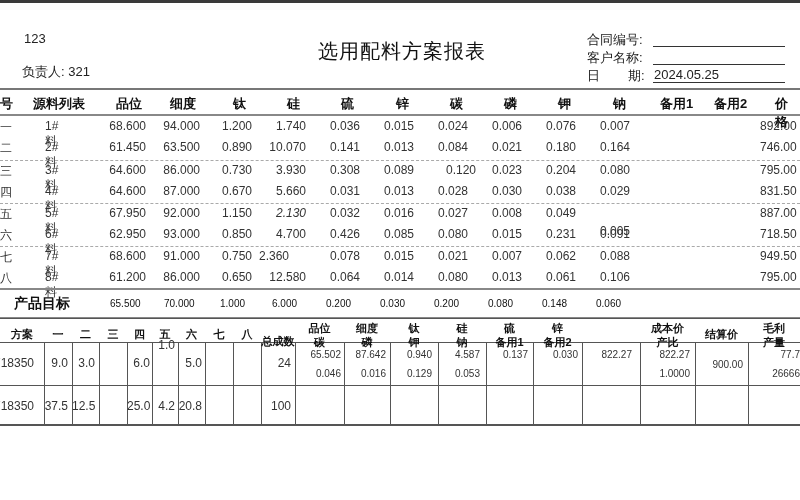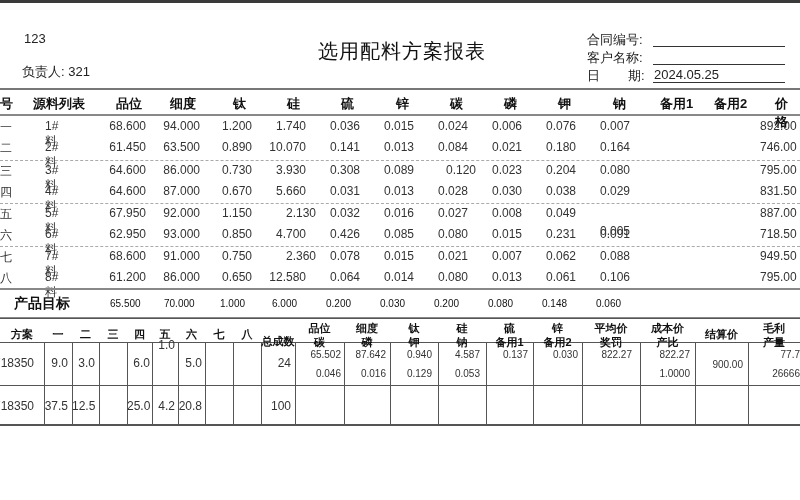--- a/index.html
+++ b/index.html
@@ -143,21 +143,21 @@
       <span class="cell" style="top: 184px; left: 538px; width: 38px;">0.038</span>
       <span class="cell" style="top: 184px; left: 592px; width: 38px;">0.029</span>
       <span class="cell left" style="top: 184px; left: 760px; width: 42px;">831.50</span>
     </div>
     <div>
       <span class="rowlbl" style="top: 206px;">五</span>
       <span class="cell left" style="top: 206px; left: 45px; width: 24px;">5#料</span>
       <span class="cell" style="top: 206px; left: 108px; width: 38px;">67.950</span>
       <span class="cell" style="top: 206px; left: 162px; width: 38px;">92.000</span>
       <span class="cell" style="top: 206px; left: 214px; width: 38px;">1.150</span>
-      <span class="cell" style="top: 206px; left: 276px; width: 40px;">2.130</span>
+      <span class="cell" style="top: 206px; left: 266px; width: 40px; font-style: italic;">2.130</span>
       <span class="cell" style="top: 206px; left: 322px; width: 38px;">0.032</span>
       <span class="cell" style="top: 206px; left: 376px; width: 38px;">0.016</span>
       <span class="cell" style="top: 206px; left: 430px; width: 38px;">0.027</span>
       <span class="cell" style="top: 206px; left: 484px; width: 38px;">0.008</span>
       <span class="cell" style="top: 206px; left: 538px; width: 38px;">0.049</span>
       <span class="cell" style="top: 206px; left: 592px; width: 38px; margin-top: 18px;">0.005</span>
       <span class="cell left" style="top: 206px; left: 760px; width: 42px;">887.00</span>
     </div>
     <div>
       <span class="rowlbl" style="top: 227px;">六</span>
@@ -173,21 +173,21 @@
       <span class="cell" style="top: 227px; left: 538px; width: 38px;">0.231</span>
       <span class="cell" style="top: 227px; left: 592px; width: 38px;">0.091</span>
       <span class="cell left" style="top: 227px; left: 760px; width: 42px;">718.50</span>
     </div>
     <div>
       <span class="rowlbl" style="top: 249px;">七</span>
       <span class="cell left" style="top: 249px; left: 45px; width: 24px;">7#料</span>
       <span class="cell" style="top: 249px; left: 108px; width: 38px;">68.600</span>
       <span class="cell" style="top: 249px; left: 162px; width: 38px;">91.000</span>
       <span class="cell" style="top: 249px; left: 214px; width: 38px;">0.750</span>
-      <span class="cell" style="top: 249px; left: 276px; width: 40px;">2.360</span>
+      <span class="cell" style="top: 249px; left: 249px; width: 40px;">2.360</span>
       <span class="cell" style="top: 249px; left: 322px; width: 38px;">0.078</span>
       <span class="cell" style="top: 249px; left: 376px; width: 38px;">0.015</span>
       <span class="cell" style="top: 249px; left: 430px; width: 38px;">0.021</span>
       <span class="cell" style="top: 249px; left: 484px; width: 38px;">0.007</span>
       <span class="cell" style="top: 249px; left: 538px; width: 38px;">0.062</span>
       <span class="cell" style="top: 249px; left: 592px; width: 38px;">0.088</span>
       <span class="cell left" style="top: 249px; left: 760px; width: 42px;">949.50</span>
     </div>
     <div>
       <span class="rowlbl" style="top: 270px;">八</span>
@@ -296,24 +296,20 @@
       <div>钠</div>
     </div>
     <div class="t2h" style="left: 486px; width: 47px; top: 3px;">
       <div>硫</div>
       <div>备用1</div>
     </div>
     <div class="t2h" style="left: 533px; width: 49px; top: 3px;">
       <div>锌</div>
       <div>备用2</div>
     </div>
-    <div class="t2h" style="left: 582px; width: 58px; top: 3px;">
-      <div>平均价</div>
-      <div>奖罚</div>
-    </div>
     <div class="t2h" style="left: 640px; width: 55px; top: 3px;">
       <div>成本价</div>
       <div>产比</div>
     </div>
     <div class="t2h" style="left: 695px; width: 53px; top: 9px;">
       <div>结算价</div>
     </div>
     <div class="t2h" style="left: 748px; width: 52px; top: 3px;">
       <div>毛利</div>
       <div>产量</div>

